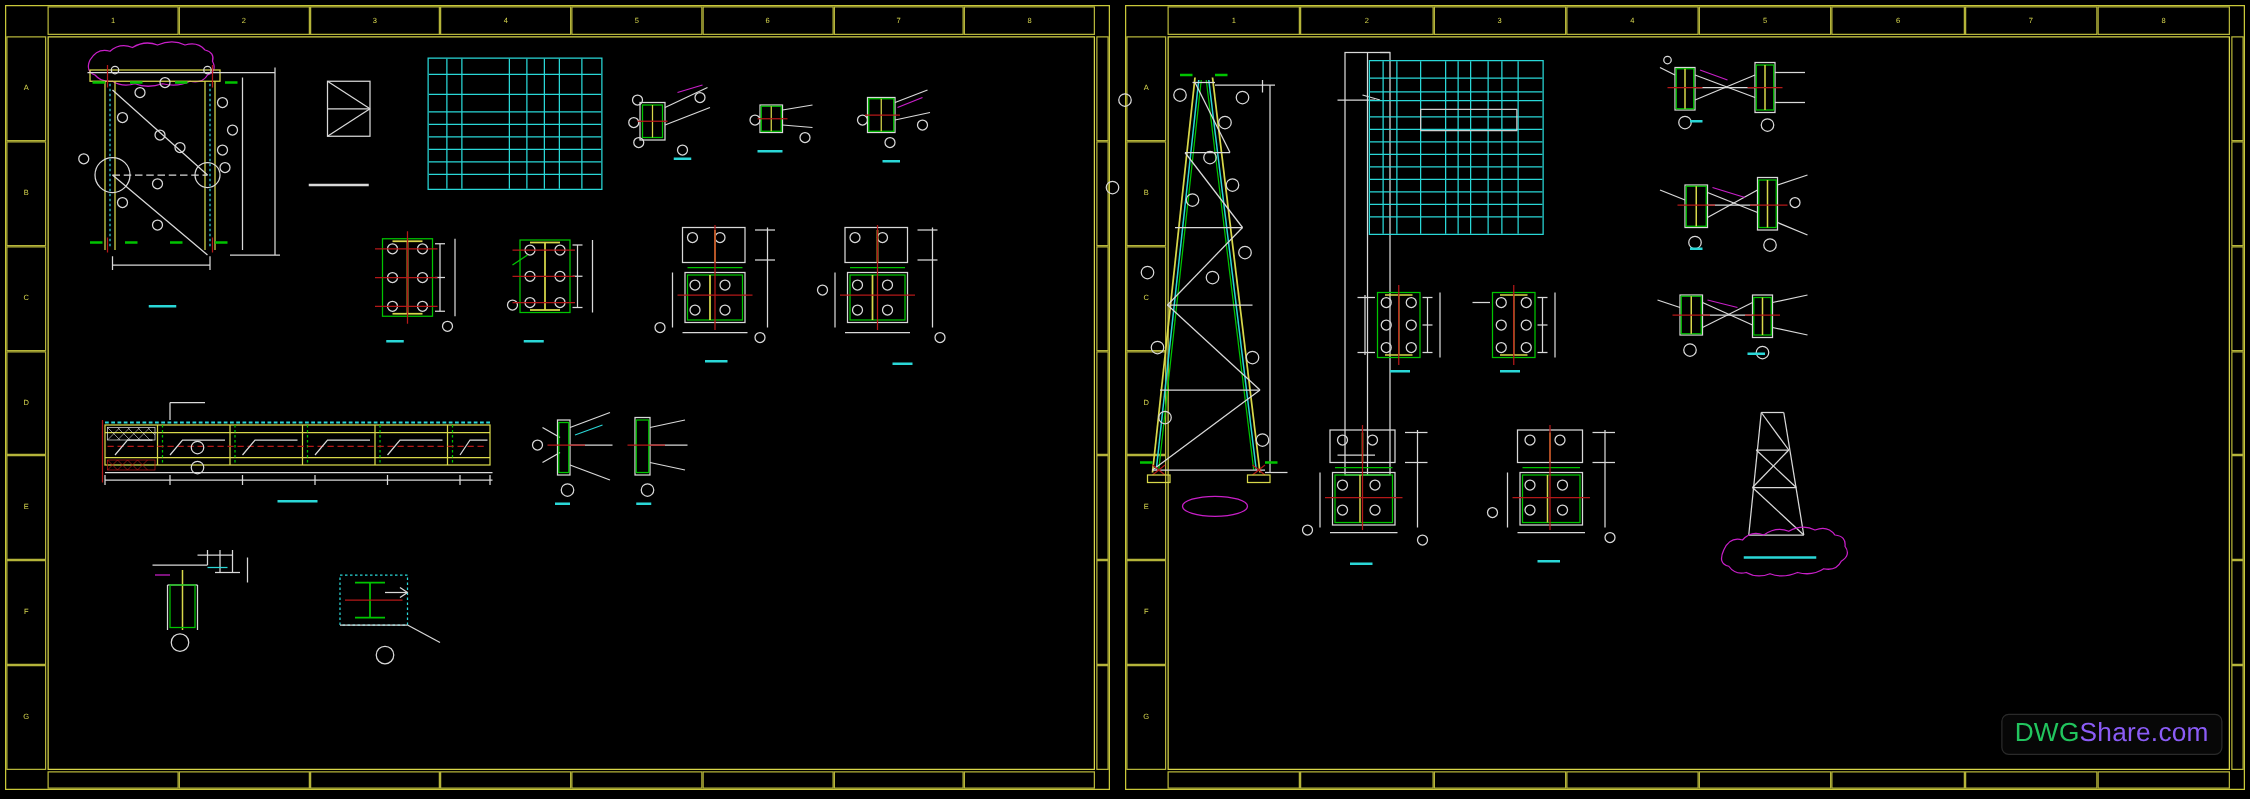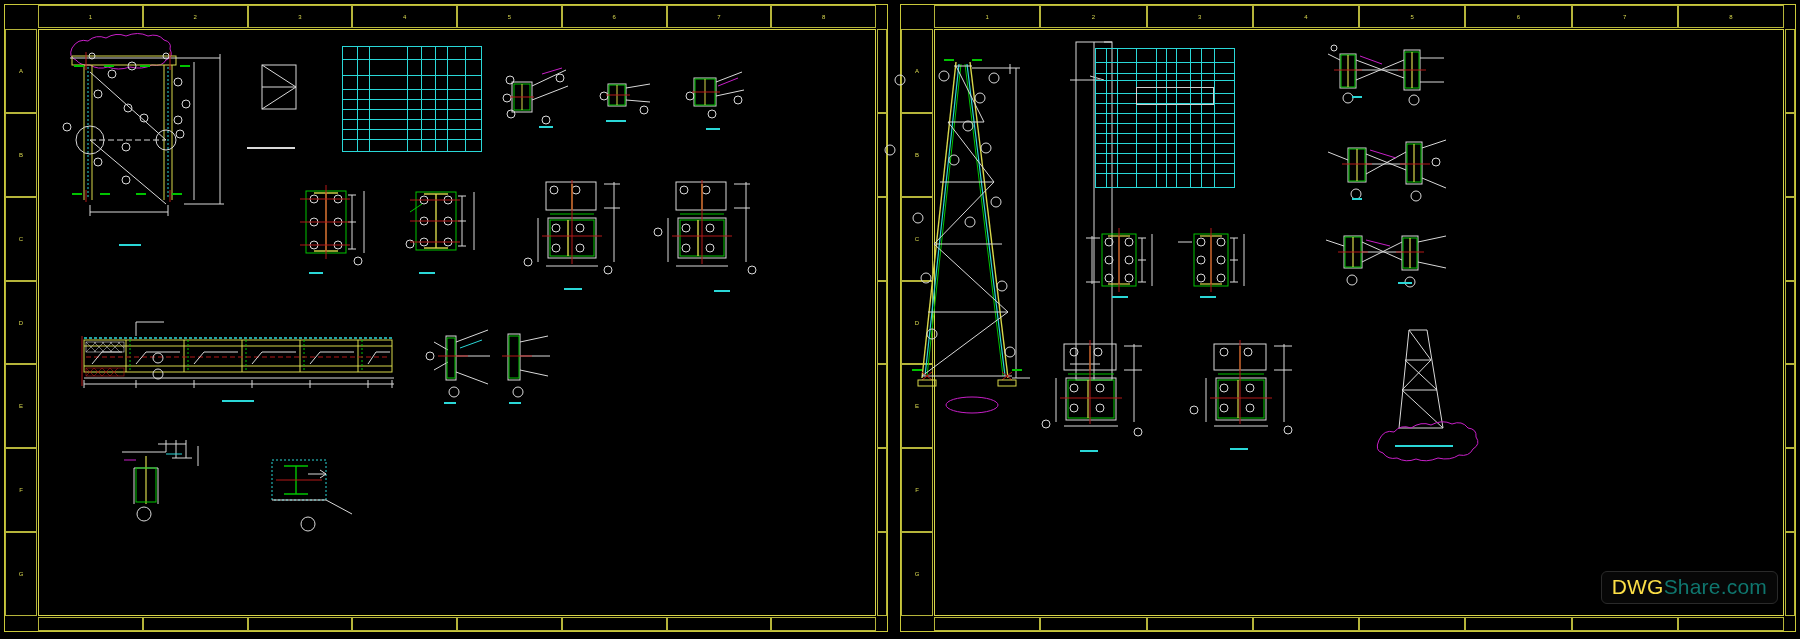--- a/index.html
+++ b/index.html
@@ -28,22 +28,22 @@
          font-size:6px;color:#d9d84f;line-height:1;}
   .ruler.bottom .rcell,.ruler.right .rcell{font-size:0;}
   svg{display:block;overflow:visible;}
 
   
   .watermark{position:absolute;right:18px;bottom:28px;
              padding:3px 10px 4px 10px;border-radius:6px;
              border:1px solid #2a2a2a;background:rgba(8,8,8,.82);
              font-size:21px;letter-spacing:.2px;font-weight:400;
              font-family:"Liberation Sans",sans-serif;white-space:nowrap;}
-  .wm-dwg{color:#fde047;}
-  .wm-share{color:#0f766e;}
+  .wm-dwg{color:#22c55e;}
+  .wm-share{color:#8b5cf6;}
 
   
   .tbl{position:absolute;box-sizing:border-box;border:1.6px solid #29d7d7;}
   .tbl .hdrband{position:absolute;left:0;right:0;top:0;height:13px;
                 border-bottom:1.6px solid #29d7d7;box-sizing:border-box;}
   .tbl .colhdr{position:absolute;left:0;right:0;height:16px;
                border-bottom:1.6px solid #29d7d7;box-sizing:border-box;}
   .vline{position:absolute;top:0;bottom:0;width:1px;background:#29d7d7;}
   .hline{position:absolute;left:0;right:0;height:1px;background:#29d7d7;}
   .sel-rect{position:absolute;border:1.6px solid #cfcfcf;box-sizing:border-box;}

